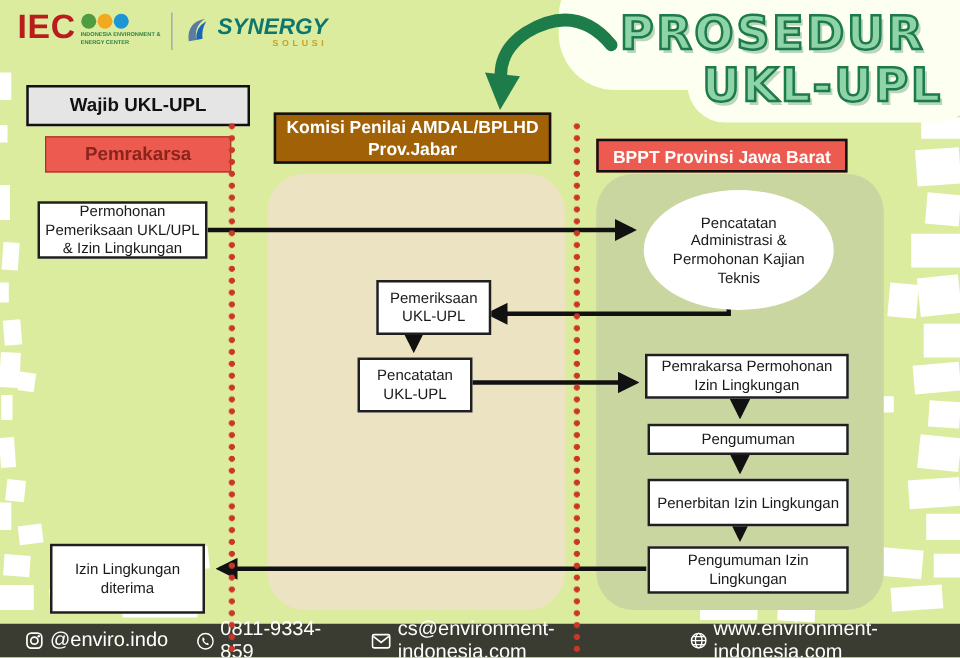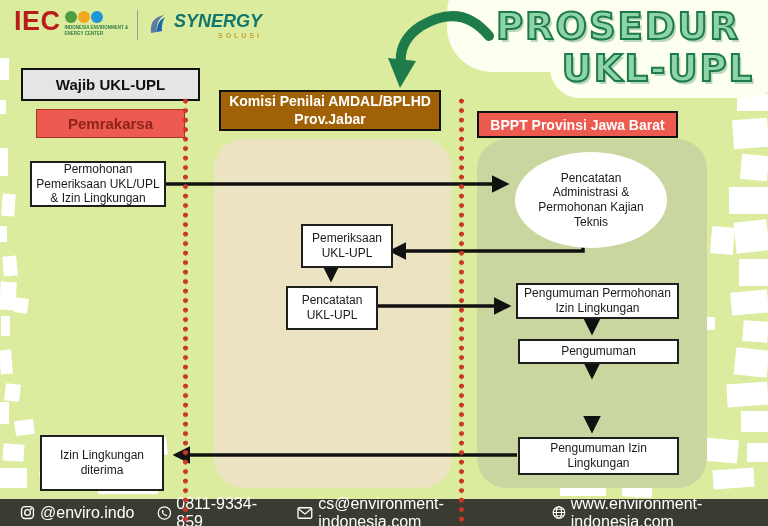--- a/index.html
+++ b/index.html
@@ -184,22 +184,23 @@
 
   <div class="hdr" id="h-wajib">Wajib UKL-UPL</div>
   <div class="hdr" id="h-pemrakarsa">Pemrakarsa</div>
   <div class="hdr" id="h-komisi">Komisi Penilai AMDAL/BPLHD Prov.Jabar</div>
   <div class="hdr" id="h-bppt">BPPT Provinsi Jawa Barat</div>
 
   <div class="node" id="n-permohonan">Permohonan Pemeriksaan UKL/UPL &amp; Izin Lingkungan</div>
   <div class="node" id="n-pencatatan">Pencatatan Administrasi &amp; Permohonan Kajian Teknis</div>
   <div class="node" id="n-pemeriksaan">Pemeriksaan UKL-UPL</div>
   <div class="node" id="n-rekomendasi">Pencatatan UKL-UPL</div>
-  <div class="node" id="n-peng-permohonan">Pengumuman Permohonan Izin Lingkungan</div>
+  <div class="node" id="n-peng-permohonan">Pemrakarsa Permohonan Izin Lingkungan</div>
   <div class="node" id="n-pengumuman">Pengumuman</div>
+  <div class="node" id="n-penerbitan">Penerbitan Izin Lingkungan</div>
   <div class="node" id="n-peng-izin">Pengumuman Izin Lingkungan</div>
   <div class="node" id="n-izin-diterima">Izin Lingkungan diterima</div>
 
   <div id="footer">
     <div class="f-item">
       <svg width="15" height="15" viewBox="0 0 24 24">
         <rect x="2.5" y="2.5" width="19" height="19" rx="5.5" fill="none" stroke="#fff" stroke-width="2.2"></rect>
         <circle cx="12" cy="12" r="4.6" fill="none" stroke="#fff" stroke-width="2.2"></circle>
         <circle cx="17.6" cy="6.4" r="1.6" fill="#fff"></circle>
       </svg>

